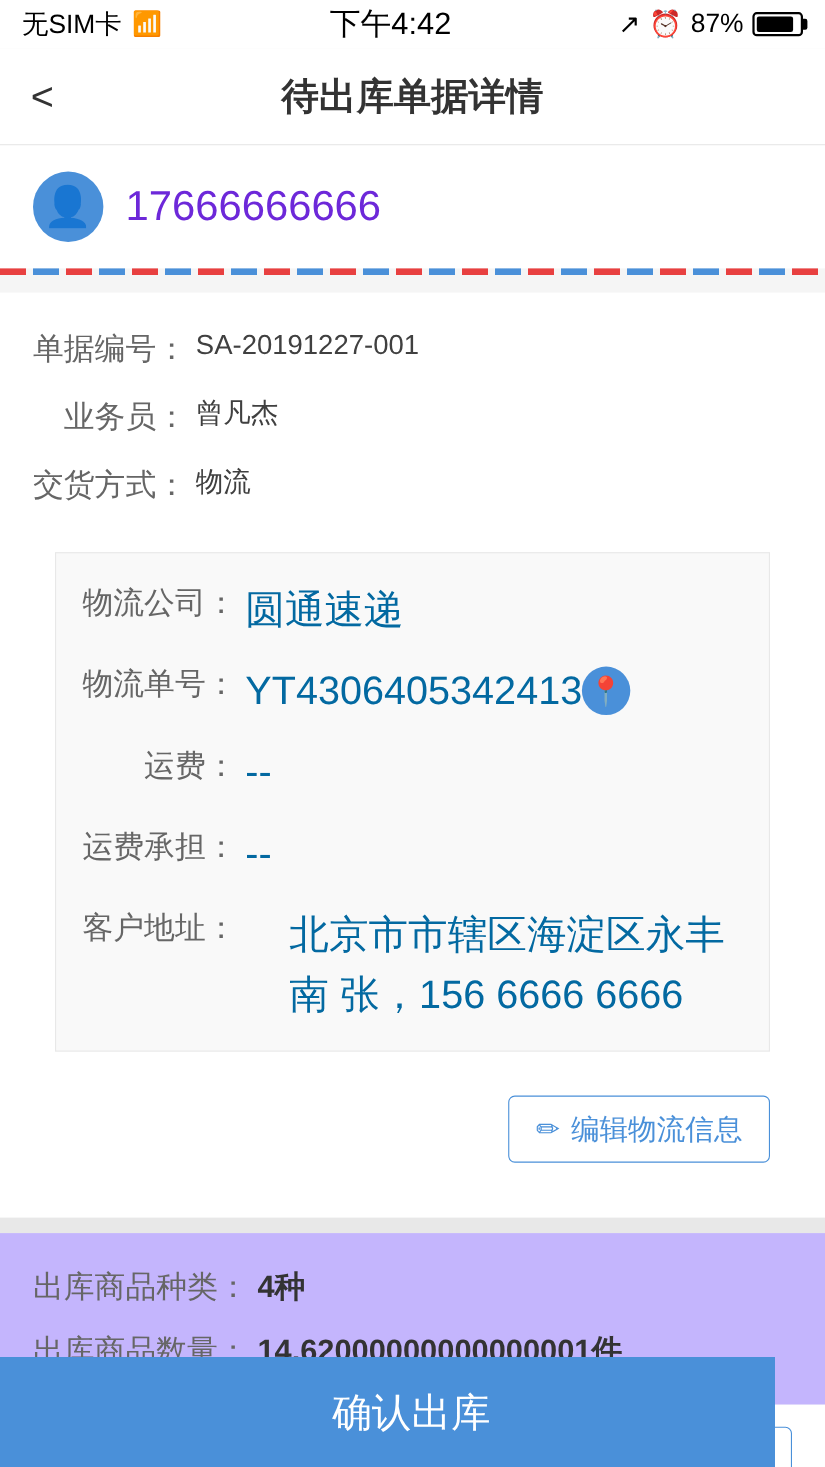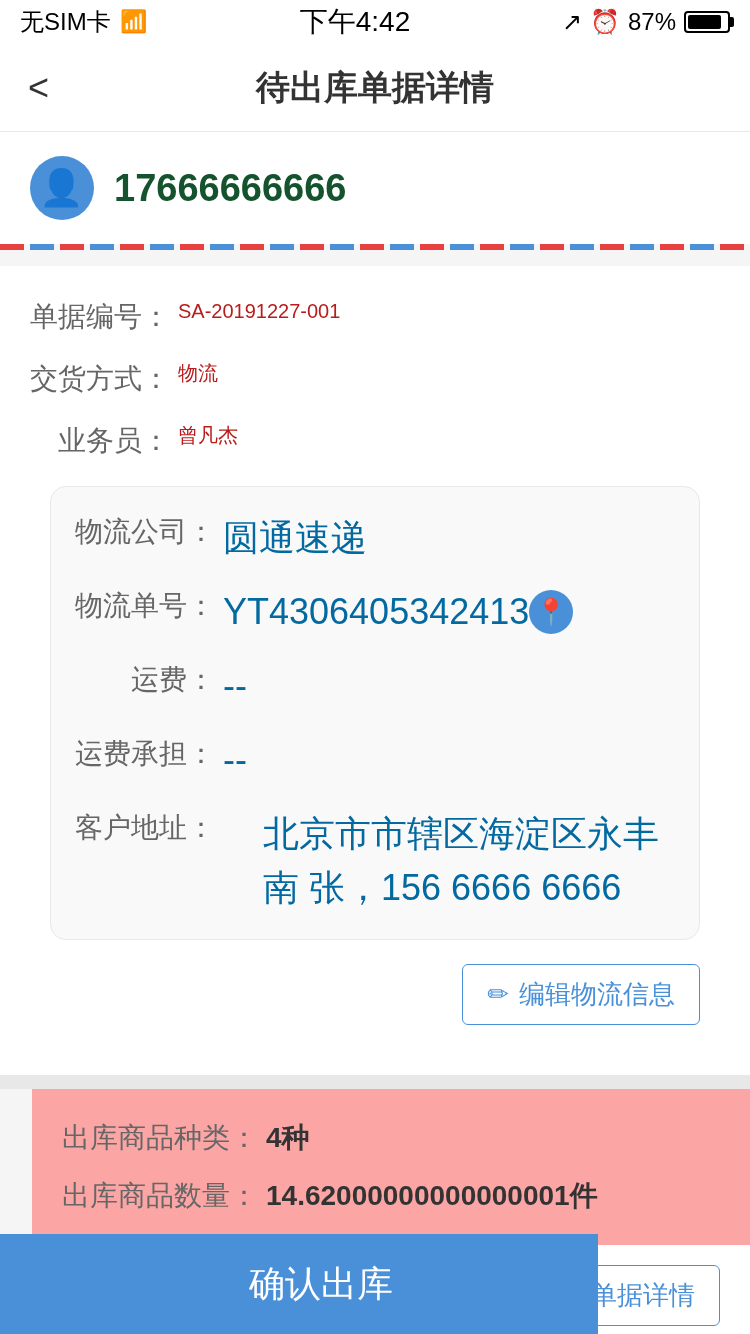--- a/index.html
+++ b/index.html
@@ -108,22 +108,22 @@
       border-radius: 50%;
       background: #4a90d9;
       display: flex;
       align-items: center;
       justify-content: center;
       color: #fff;
       font-size: 36px;
     }
     .user-phone {
       font-size: 38px;
-      font-weight: 700;
-      color: #14532d;
+      font-weight: 400;
+      color: #6d28d9;
       text-align: center;
     }
 
     
     .dashed-border {
       width: 750px;
       height: 6px;
       background: repeating-linear-gradient(
         90deg,
         #e84040 0px,
@@ -153,32 +153,32 @@
       margin-bottom: 0;
     }
     .info-label {
       color: #666;
       font-size: 28px;
       min-width: 140px;
       text-align: right;
       flex-shrink: 0;
     }
     .info-value {
-      color: #b91c1c;
-      font-size: 20px;
+      color: #404040;
+      font-size: 25px;
       margin-left: 8px;
       flex: 1;
     }
 
     
     .logistics-card {
       background: #f9f9f9;
       border: 1px solid #e8e8e8;
-      border-radius: 16px;
-      margin: 24px 20px;
+      border-radius: 0;
+      margin: 40px 20px;
       padding: 24px 24px;
     }
     .logistics-row {
       display: flex;
       align-items: flex-start;
       margin-bottom: 20px;
       line-height: 1.5;
     }
     .logistics-row:last-child {
       margin-bottom: 0;
@@ -235,23 +235,22 @@
     }
 
     
     .separator {
       height: 14px;
       background: #e8e8e8;
     }
 
     
     .goods-section {
-      background: #fca5a5;
+      background: #c4b5fd;
       padding: 30px 30px;
-      margin-left: 32px;
     }
     .goods-row {
       display: flex;
       align-items: center;
       margin-bottom: 20px;
     }
     .goods-row:last-child {
       margin-bottom: 0;
     }
     .goods-label {
@@ -291,21 +290,21 @@
     .content-spacer {
       height: 180px;
       background: #f5f5f5;
     }
 
     
     .bottom-btn {
       position: fixed;
       bottom: 0;
       left: 0;
-      width: 598px;
+      width: 704px;
       height: 100px;
       background: #4a90d9;
       display: flex;
       align-items: center;
       justify-content: center;
       color: #fff;
       font-size: 36px;
       font-weight: 500;
       cursor: pointer;
       padding-left: 44px;
@@ -349,26 +348,26 @@
 </div>
 
 <div class="dashed-border"></div>
 
 <div class="info-section">
   <div class="info-row">
     <span class="info-label">单据编号：</span>
     <span class="info-value">SA-20191227-001</span>
   </div>
   <div class="info-row">
+    <span class="info-label">业务员：</span>
+    <span class="info-value">曾凡杰</span>
+  </div>
+  <div class="info-row">
     <span class="info-label">交货方式：</span>
     <span class="info-value">物流</span>
-  </div>
-  <div class="info-row">
-    <span class="info-label">业务员：</span>
-    <span class="info-value">曾凡杰</span>
   </div>
 
   <div class="logistics-card">
     <div class="logistics-row">
       <span class="logistics-label">物流公司：</span>
       <span class="logistics-value">圆通速递</span>
     </div>
     <div class="logistics-row">
       <span class="logistics-label">物流单号：</span>
       <div class="logistics-number-row">

